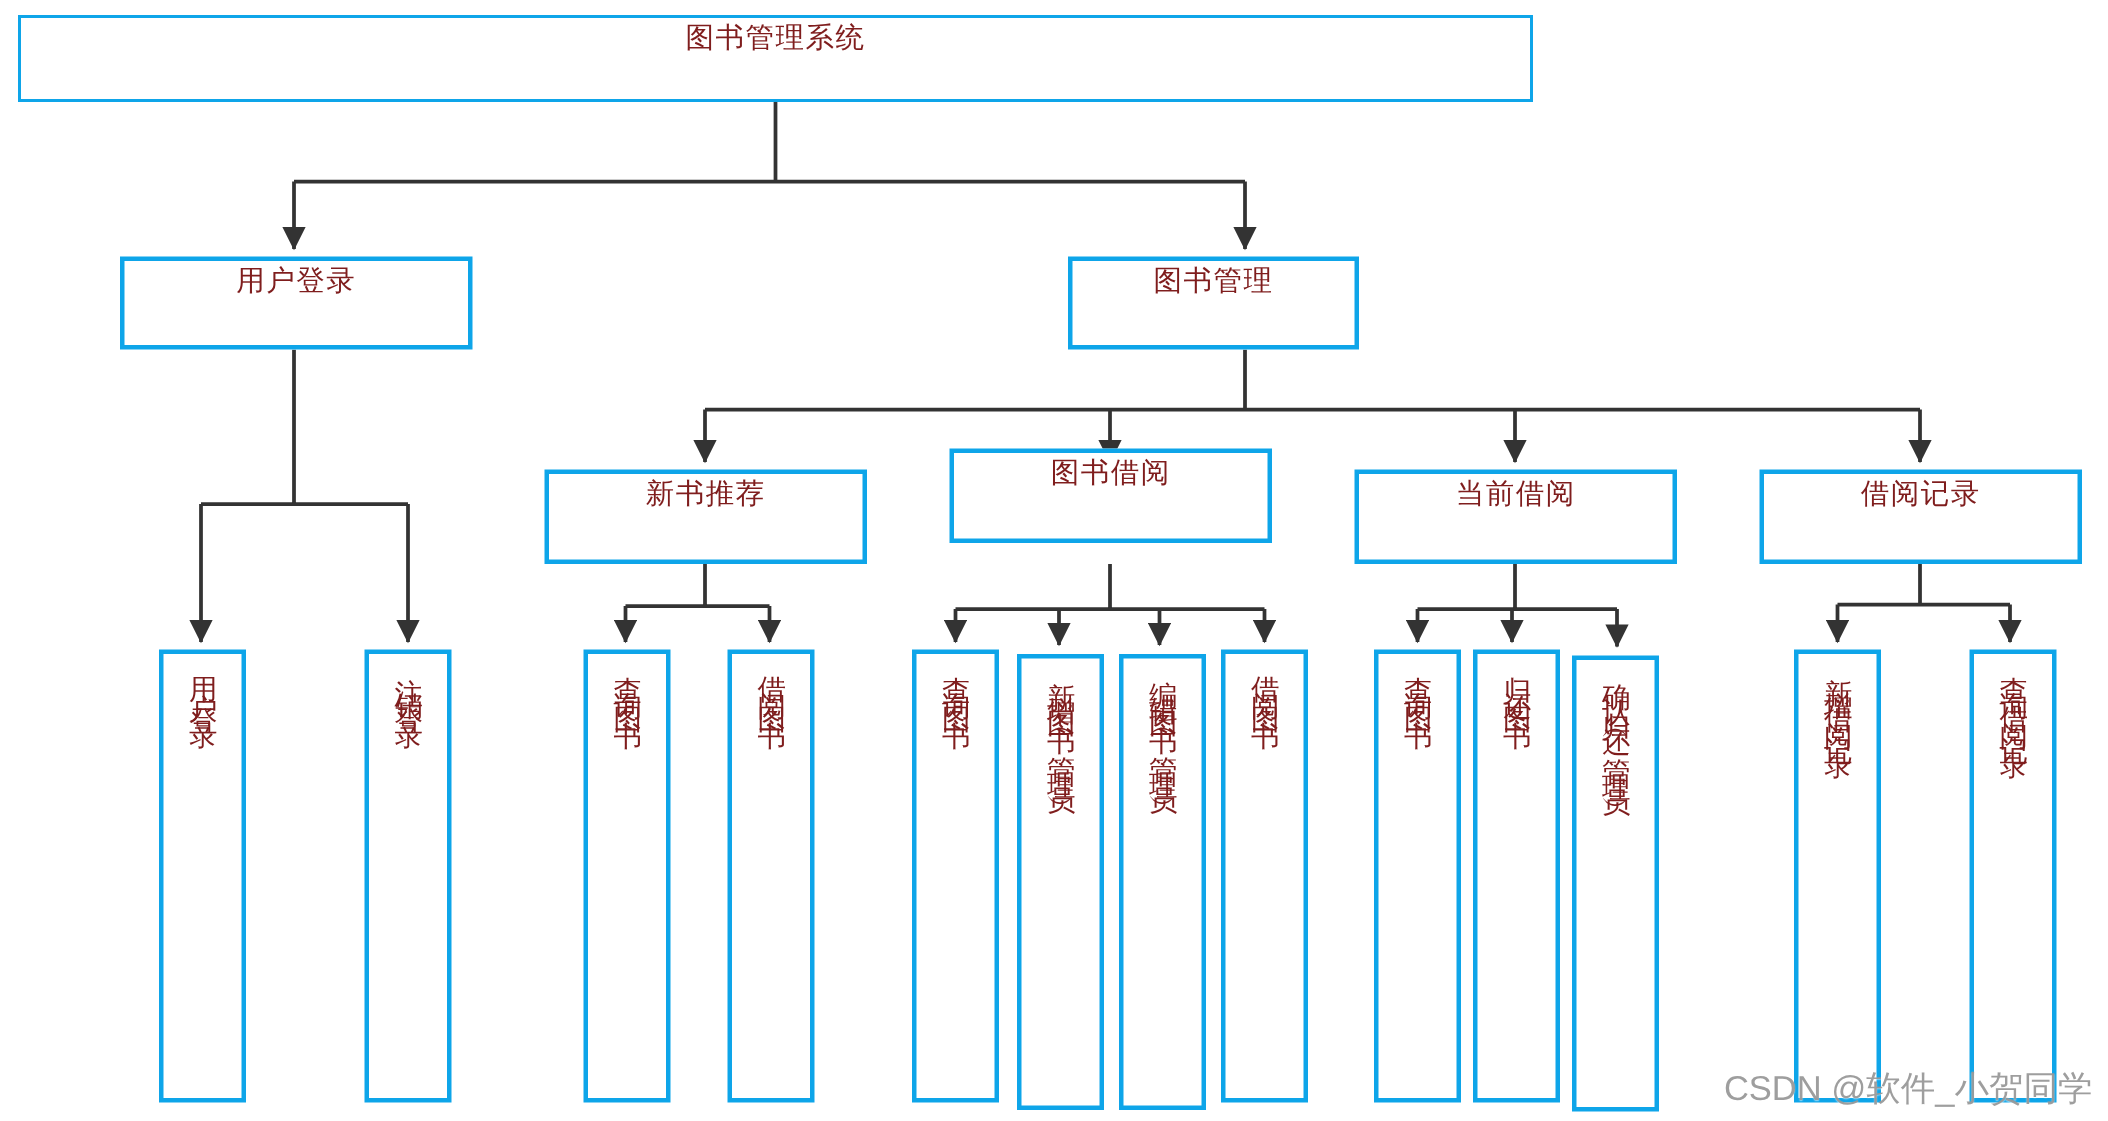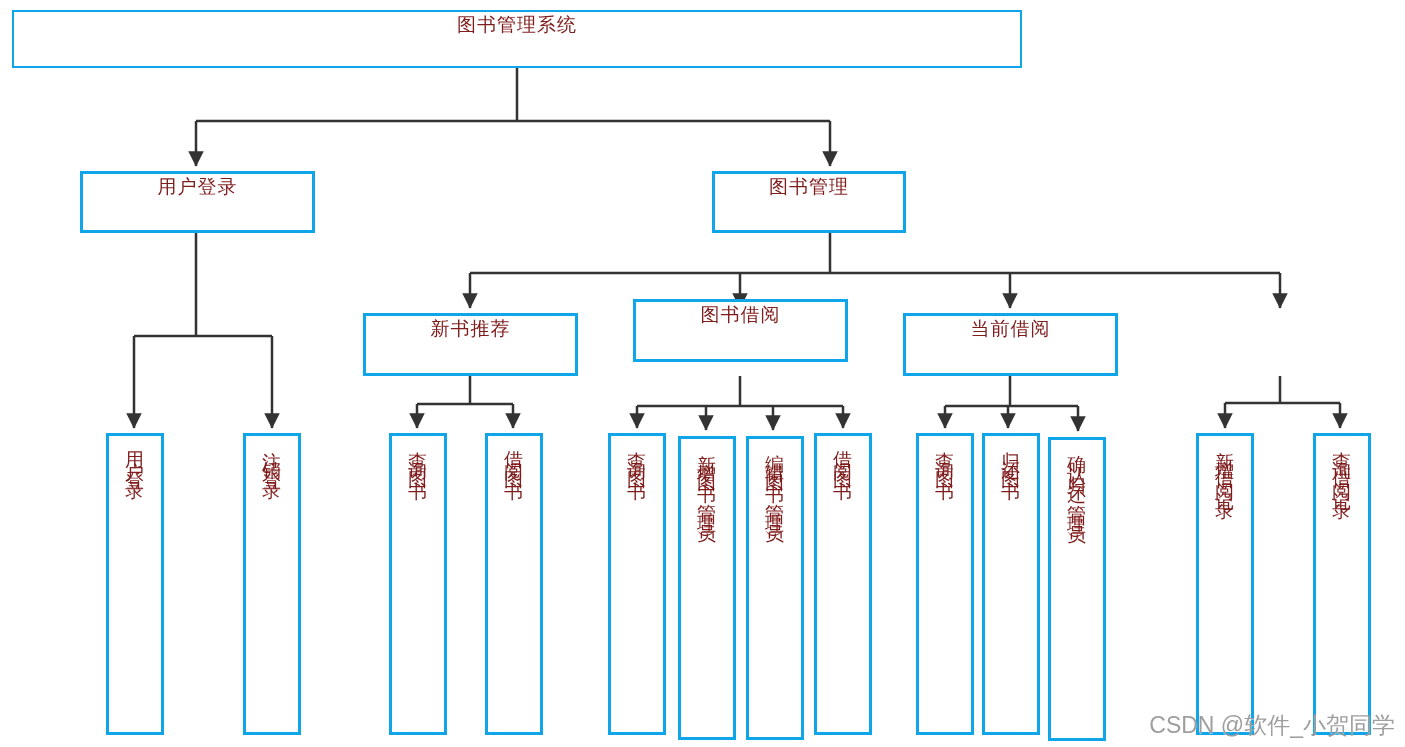--- a/index.html
+++ b/index.html
@@ -112,20 +112,23 @@
 
   <div class="node h" style="left:363px; top:313px; width:215px; height:63px">
     <span>新书推荐</span>
   </div>
   <div class="node h" style="left:633px; top:299px; width:215px; height:63px">
     <span>图书借阅</span>
   </div>
   <div class="node h" style="left:903px; top:313px; width:215px; height:63px">
     <span>当前借阅</span>
   </div>
+  <div class="node h" style="left:1173px; top:313px; width:215px; height:63px">
+    <span>借阅记录</span>
+  </div>
 
   <div class="node v" style="left:106px; top:433px; width:58px; height:302px">
     <span>用户登录</span>
   </div>
   <div class="node v" style="left:243px; top:433px; width:58px; height:302px">
     <span>注销登录</span>
   </div>
 
   <div class="node v" style="left:389px; top:433px; width:58px; height:302px">
     <span>查询图书</span>

